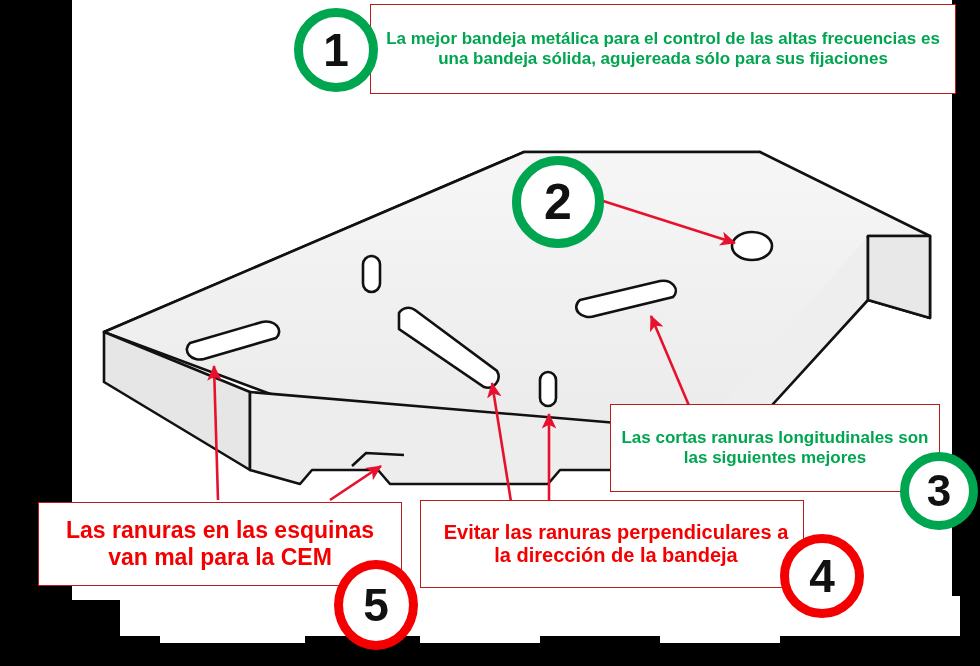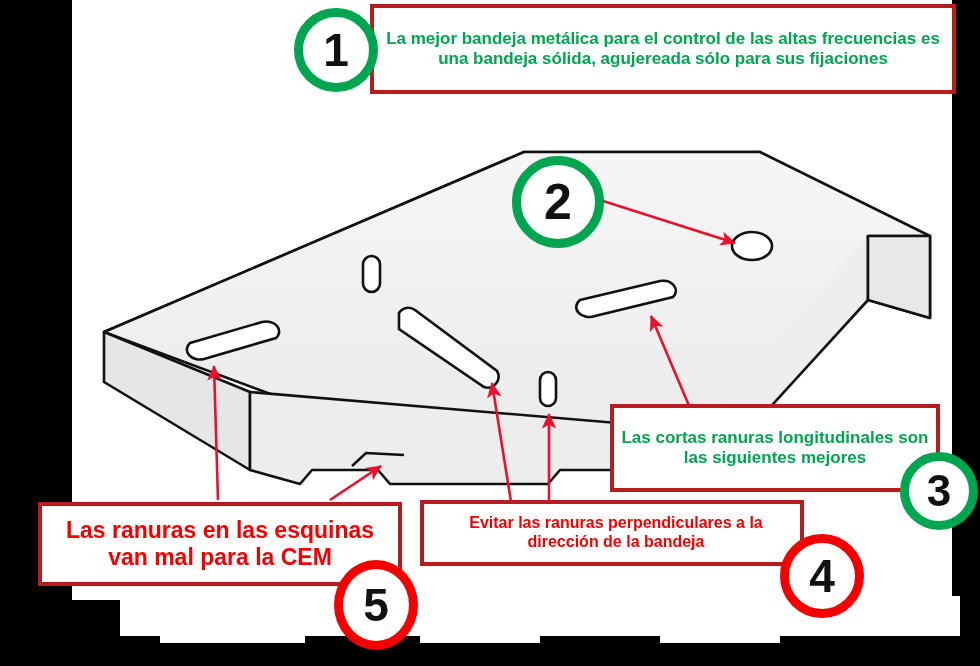--- a/index.html
+++ b/index.html
@@ -9,21 +9,21 @@
     font-family:"Liberation Sans", sans-serif;
   }
   
   .panel{position:absolute;background:#fff;}
 
   
   #art{position:absolute;left:0;top:0;width:980px;height:666px;}
 
   
   .callout{
-    position:absolute;background:#fff;border:4px solid #b91c1c;
+    position:absolute;background:#fff;border:1px solid #b91c1c;
     box-sizing:border-box;display:flex;align-items:center;
     justify-content:center;text-align:center;
     font-weight:bold;line-height:1.16;
   }
   .callout .txt{display:block;width:100%;padding:0 6px;}
   .green-txt{color:#00a550;}
   .red-txt{color:#f40000;}
 
   
   .badge{
@@ -113,21 +113,21 @@
 
   <div class="callout" style="left:370px;top:4px;width:586px;height:90px;font-size:17px;">
     <span class="txt green-txt">La mejor bandeja metálica para el control de las altas frecuencias es una bandeja sólida, agujereada sólo para sus fijaciones</span>
   </div>
 
 
   <div class="callout" style="left:610px;top:404px;width:330px;height:88px;font-size:17px;">
     <span class="txt green-txt">Las cortas ranuras longitudinales son las siguientes mejores</span>
   </div>
 
-  <div class="callout" style="left:420px;top:500px;width:384px;height:66px;font-size:16px;padding-left:8px;">
+  <div class="callout" style="left:420px;top:500px;width:384px;height:88px;font-size:20px;padding-left:8px;">
     <span class="txt red-txt">Evitar las ranuras perpendiculares a la dirección de la bandeja</span>
   </div>
 
   <div class="callout" style="left:38px;top:502px;width:364px;height:84px;font-size:23px;">
     <span class="txt red-txt">Las ranuras en las esquinas van mal para la CEM</span>
   </div>
 
   <div class="badge green" style="left:294px;top:8px;width:84px;height:84px;font-size:46px;">
     <span>1</span>
   </div>

